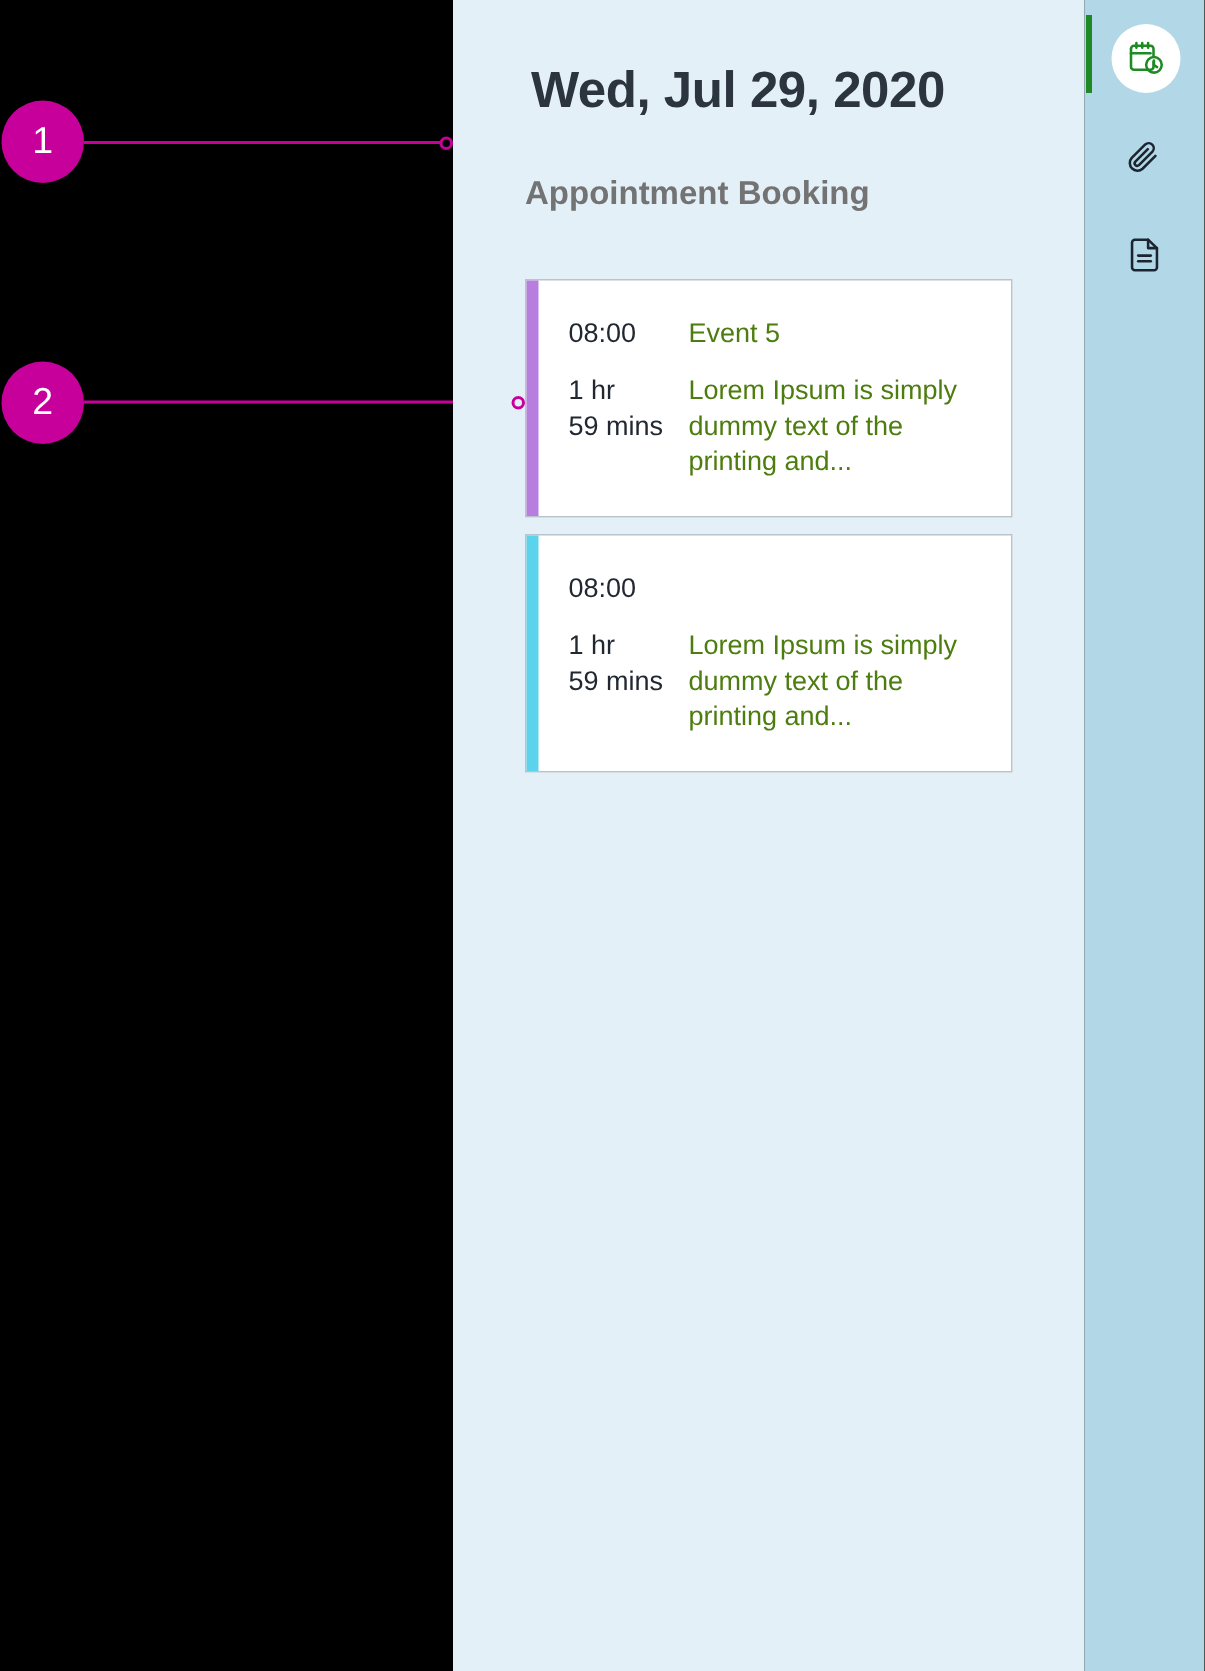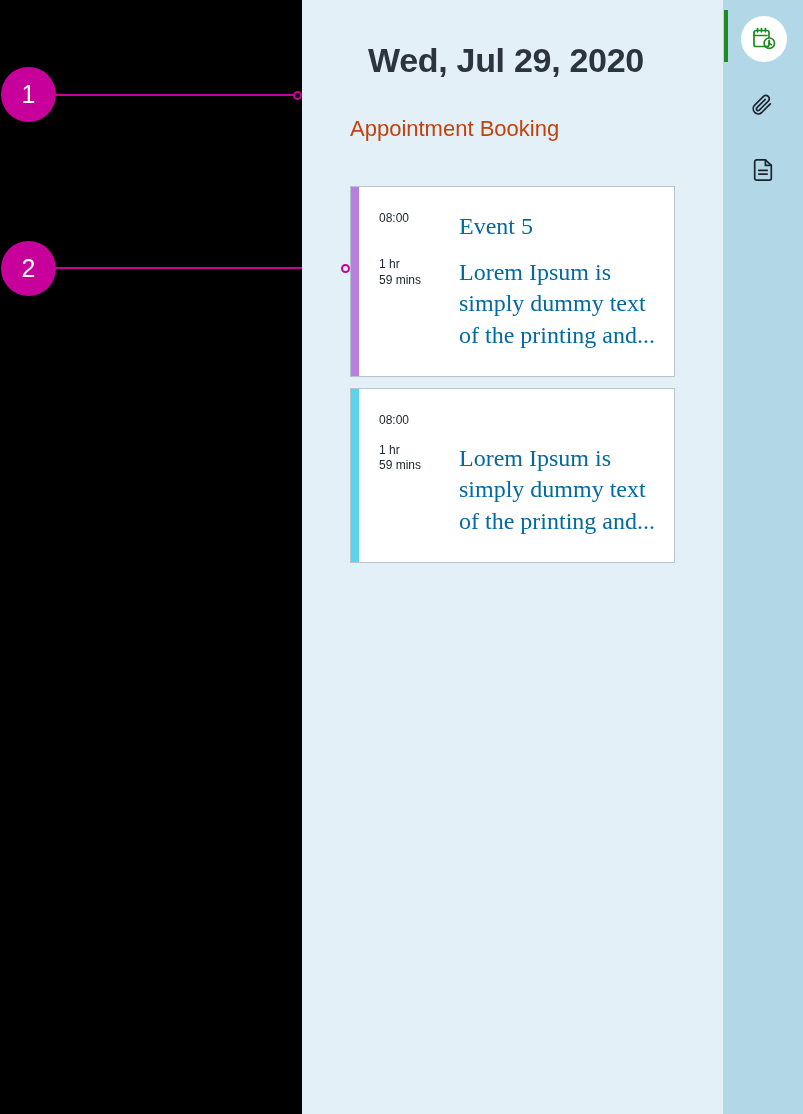--- a/index.html
+++ b/index.html
@@ -35,28 +35,28 @@
     font-family:"Liberation Sans", sans-serif;
   }
 
   
   .main-panel {
     position:absolute; left:302px; top:0; width:421px; height:1114px;
     background:#e4f0f7;
   }
 
   .page-title {
-    position:absolute; left:66px; top:41px;
+    position:absolute; left:52px; top:41px;
     font-size:34px; font-weight:bold; letter-spacing:-0.3px;
     color:#2c3440;
     white-space:nowrap;
   }
   .page-subtitle {
     position:absolute; left:48px; top:116px;
-    font-size:22px; font-weight:400; color:#c2410c;
+    font-size:22px; font-weight:700; color:#737373;
     white-space:nowrap;
   }
 
   
   .card-list { position:absolute; left:48px; top:186px; width:325px; }
 
   .event-card {
     position:relative;
     width:325px;
     background:#ffffff;
@@ -66,25 +66,25 @@
   }
   .card-accent { width:8px; flex:0 0 8px; }
   .card-body {
     flex:1 1 auto;
     padding:24px 14px 24px 20px;
   }
   .card-row { display:flex; }
   .card-row.primary { margin-bottom:14px; }
   .row-left {
     width:80px; flex:0 0 80px;
-    font-size:12px; color:#222831; line-height:1.32;
+    font-size:18px; color:#222831; line-height:1.32;
   }
   .row-right {
     flex:1 1 auto;
-    font-size:24px; color:#0369a1; line-height:1.32;font-family:Liberation Serif, serif;
+    font-size:18px; color:#4d7c0f; line-height:1.32;
   }
 
   
   .icon-rail {
     position:absolute; left:723px; top:0; width:80px; height:1114px;
     background:#b2d8e8;
   }
   .rail-active-bar {
     position:absolute; left:1px; top:10px; width:4px; height:52px;
     background:#1f8a24;

